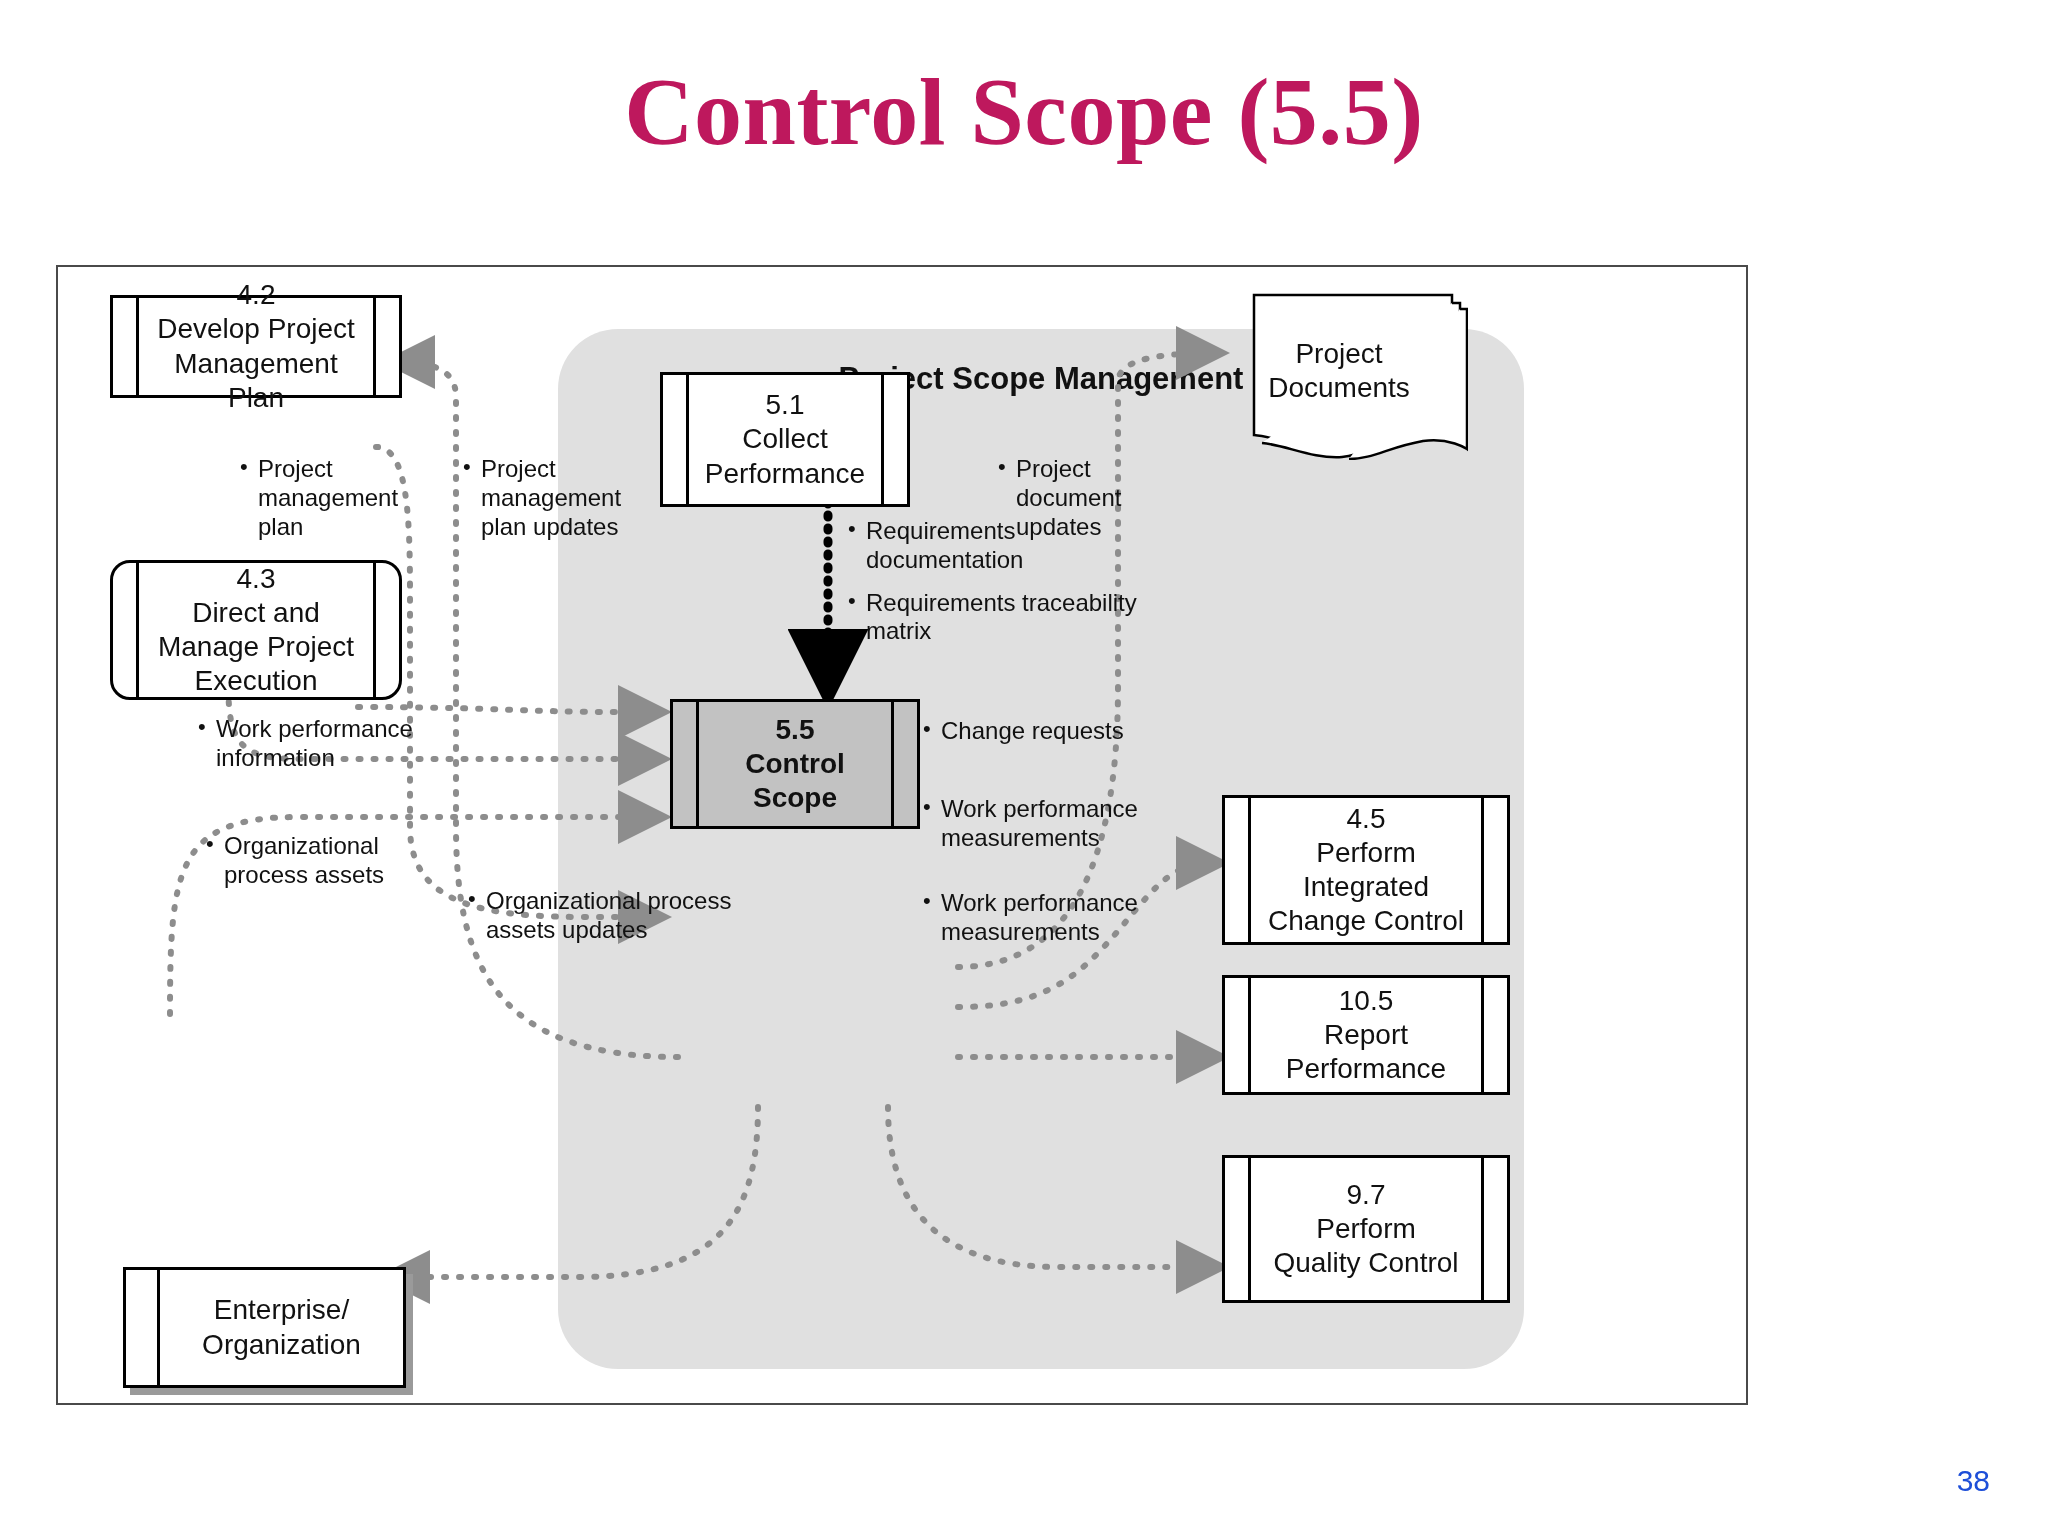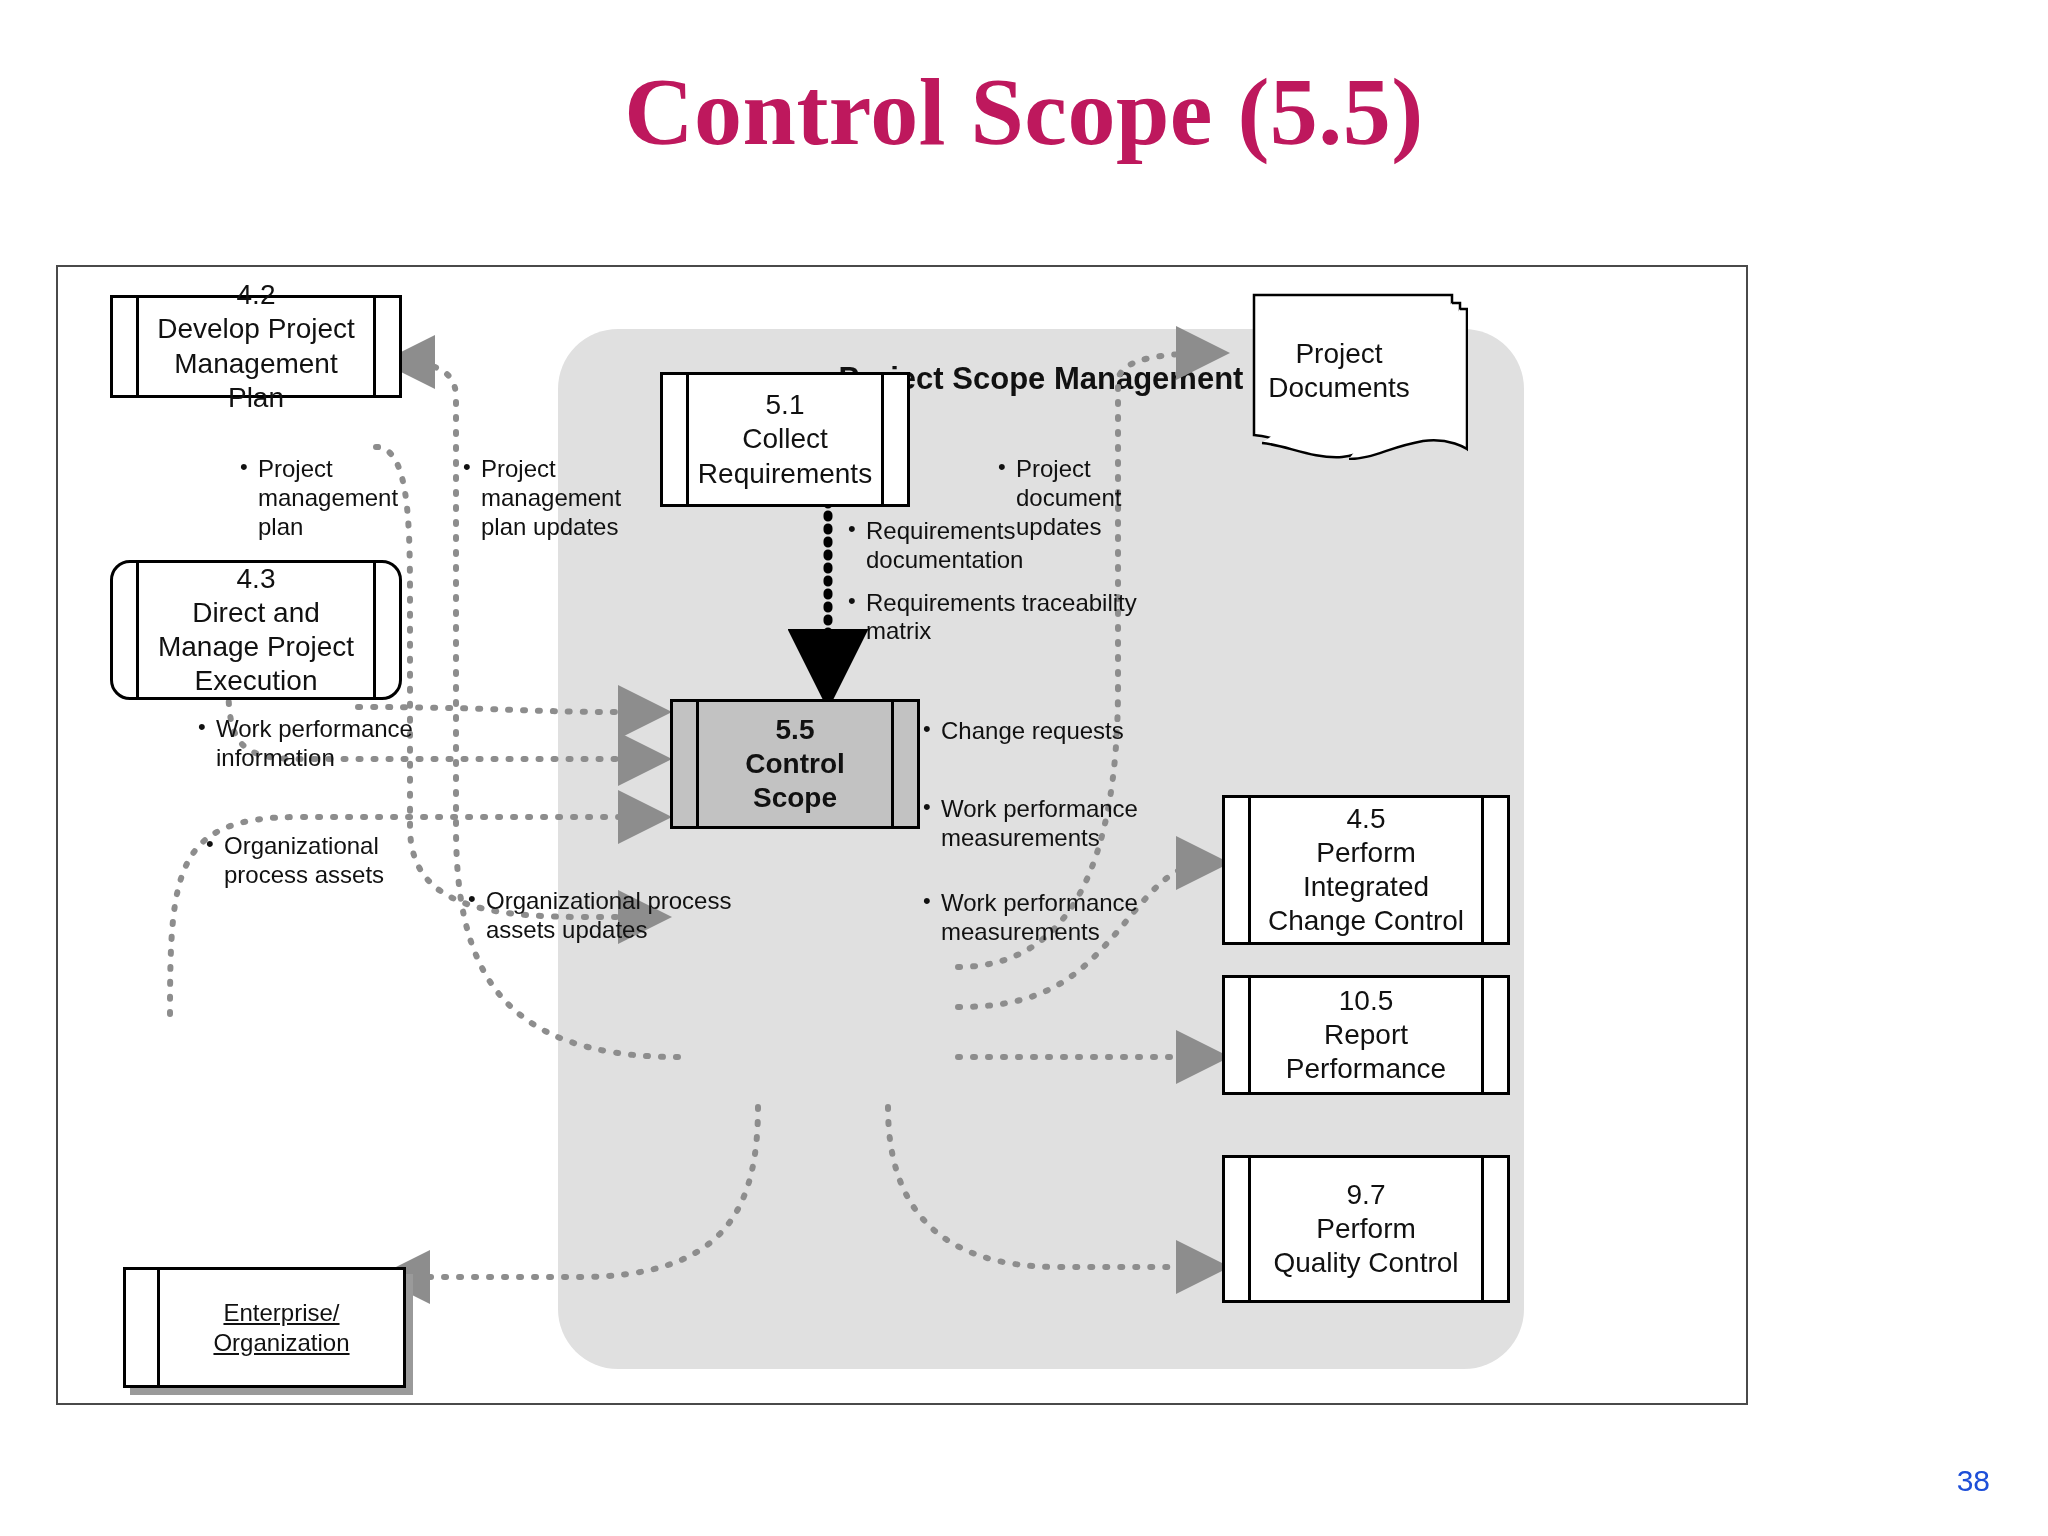--- a/index.html
+++ b/index.html
@@ -90,21 +90,21 @@
     background: #fff; border: 3px solid #000;
     display: flex;
   }
   #box-enterprise .end-bar {
     width: 34px; border-right: 3px solid #000; flex: 0 0 auto;
   }
   #box-enterprise .ent-body {
     flex: 1 1 auto;
     display: flex; flex-direction: column;
     align-items: center; justify-content: center;
-    text-align: center; font-size: 24px; line-height: 1.22; color: #111; text-decoration: underline;
+    text-align: center; font-size: 28px; line-height: 1.22; color: #111;
   }
 
   
   #box-documents {
     position: absolute;
     left: 1180px; top: 18px;
     width: 230px; height: 175px;
   }
   #box-documents svg { display: block; }
   #box-documents .doc-label {
@@ -243,21 +243,21 @@
     <div class="bullet">Project
 management
 plan updates</div>
   </div>
 
   <div class="proc-box" id="box-51" style="left:602px; top:105px; width:250px; height:135px;">
     <div class="bar-l"></div>
     <div class="body">
       <span class="num">5.1</span>
       <span class="nm" style="white-space:pre-line;">Collect
-Requirements</span>
+Performance</span>
     </div>
     <div class="bar-r"></div>
   </div>
 
   <div class="bullets" style="left:790px; top:250px; width:290px;">
     <div class="bullet">Requirements
 documentation</div>
     <div class="bullet" style="margin-top:14px;">Requirements traceability
 matrix</div>
   </div>

